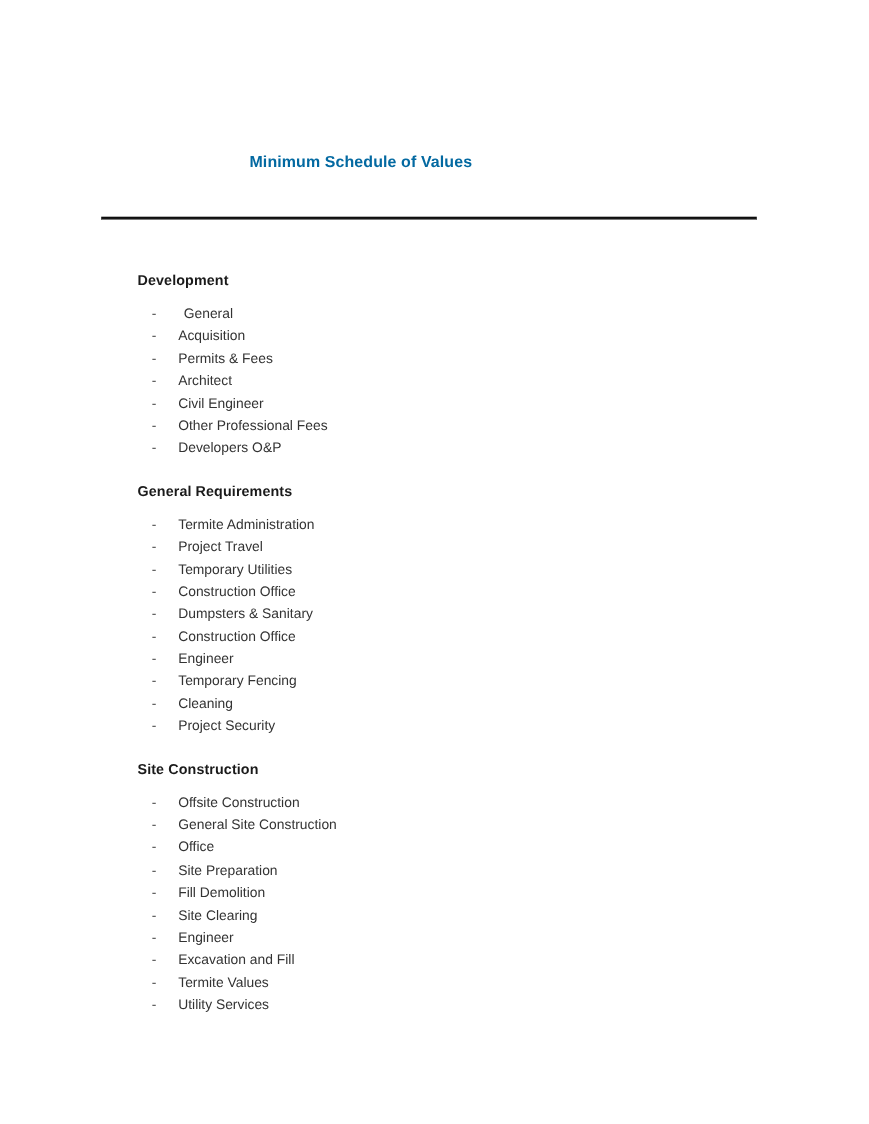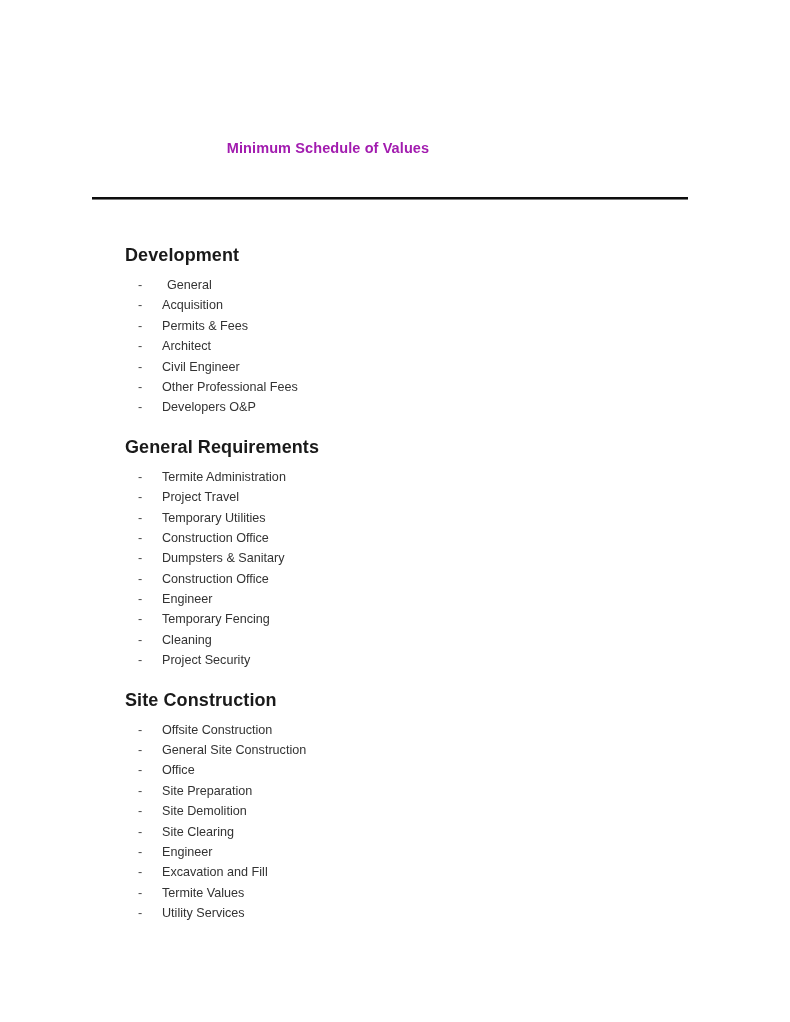--- a/index.html
+++ b/index.html
@@ -20,21 +20,21 @@
 
   
   .doc-title {
     position: absolute;
     top: 140px;
     left: 0;
     width: 656px;
     text-align: center;
     font-size: 14.5px;
     font-weight: bold;
-    color: #a21caf;
+    color: #0369a1;
     letter-spacing: 0.1px;
   }
 
   
   .title-rule {
     position: absolute;
     top: 197px;
     left: 92px;
     width: 596px;
     height: 2px;
@@ -48,21 +48,21 @@
     top: 246px;
     left: 0;
     width: 790px;
   }
 
   .section {
     margin-bottom: 10px;
   }
 
   .section-heading {
-    font-size: 18px;
+    font-size: 13px;
     font-weight: bold;
     color: #1a1a1a;
     margin: 0 0 11px 0;
     padding-left: 125px;
     line-height: 18px;
     letter-spacing: 0.1px;
   }
 
   
   .section.indented > .section-heading {
@@ -136,21 +136,21 @@
           <li class="item-row"><span class="item-dash">-</span><span>Project Security</span></li>
         </ul>
       </div>
       <div class="section indented">
         <div class="section-heading">Site Construction</div>
         <ul class="item-list">
           <li class="item-row"><span class="item-dash">-</span><span>Offsite Construction</span></li>
           <li class="item-row"><span class="item-dash">-</span><span>General Site Construction</span></li>
           <li class="item-row"><span class="item-dash">-</span><span>Office</span></li>
           <li class="item-row"><span class="item-dash">-</span><span>Site Preparation</span></li>
-          <li class="item-row"><span class="item-dash">-</span><span>Site Demolition</span></li>
+          <li class="item-row"><span class="item-dash">-</span><span>Fill Demolition</span></li>
           <li class="item-row"><span class="item-dash">-</span><span>Site Clearing</span></li>
           <li class="item-row"><span class="item-dash">-</span><span>Engineer</span></li>
           <li class="item-row"><span class="item-dash">-</span><span>Excavation and Fill</span></li>
           <li class="item-row"><span class="item-dash">-</span><span>Termite Values</span></li>
           <li class="item-row"><span class="item-dash">-</span><span>Utility Services</span></li>
         </ul>
       </div>
     </div>
 
 </div>

